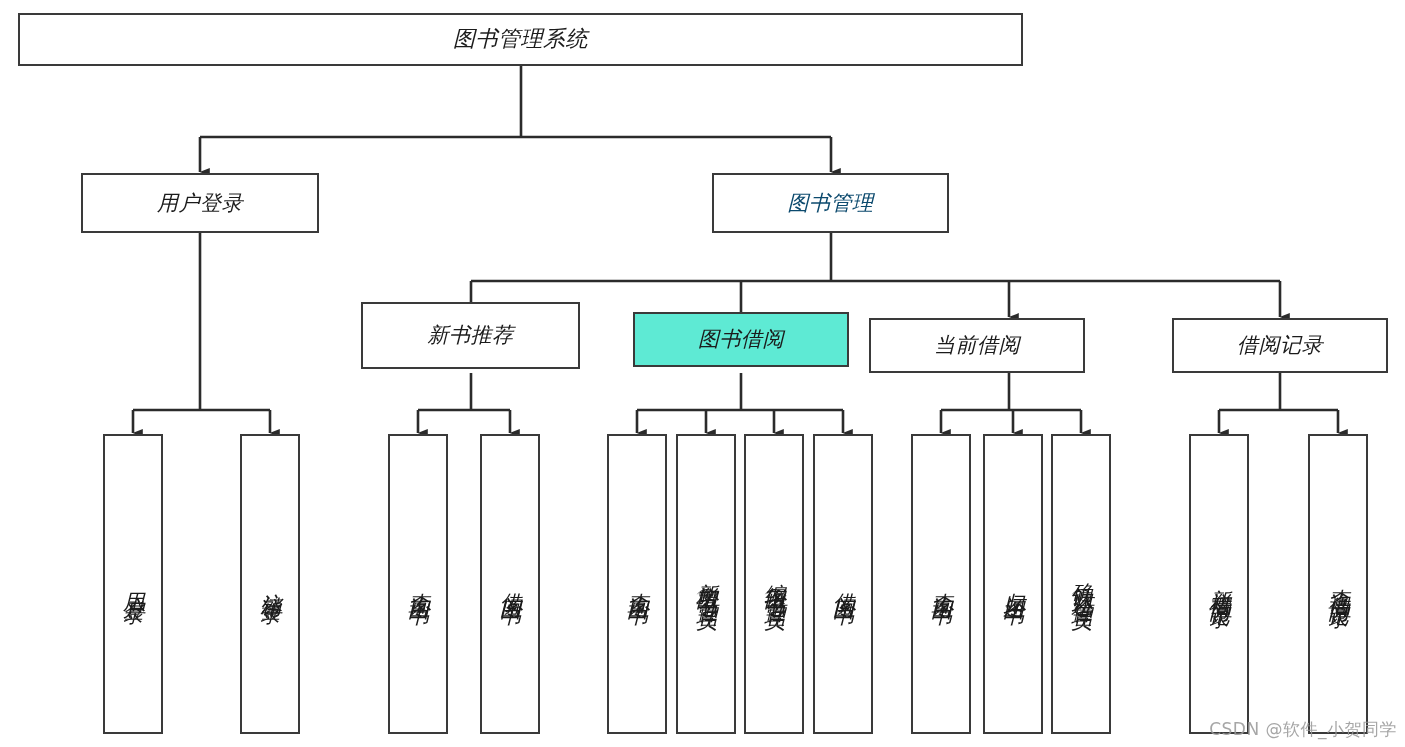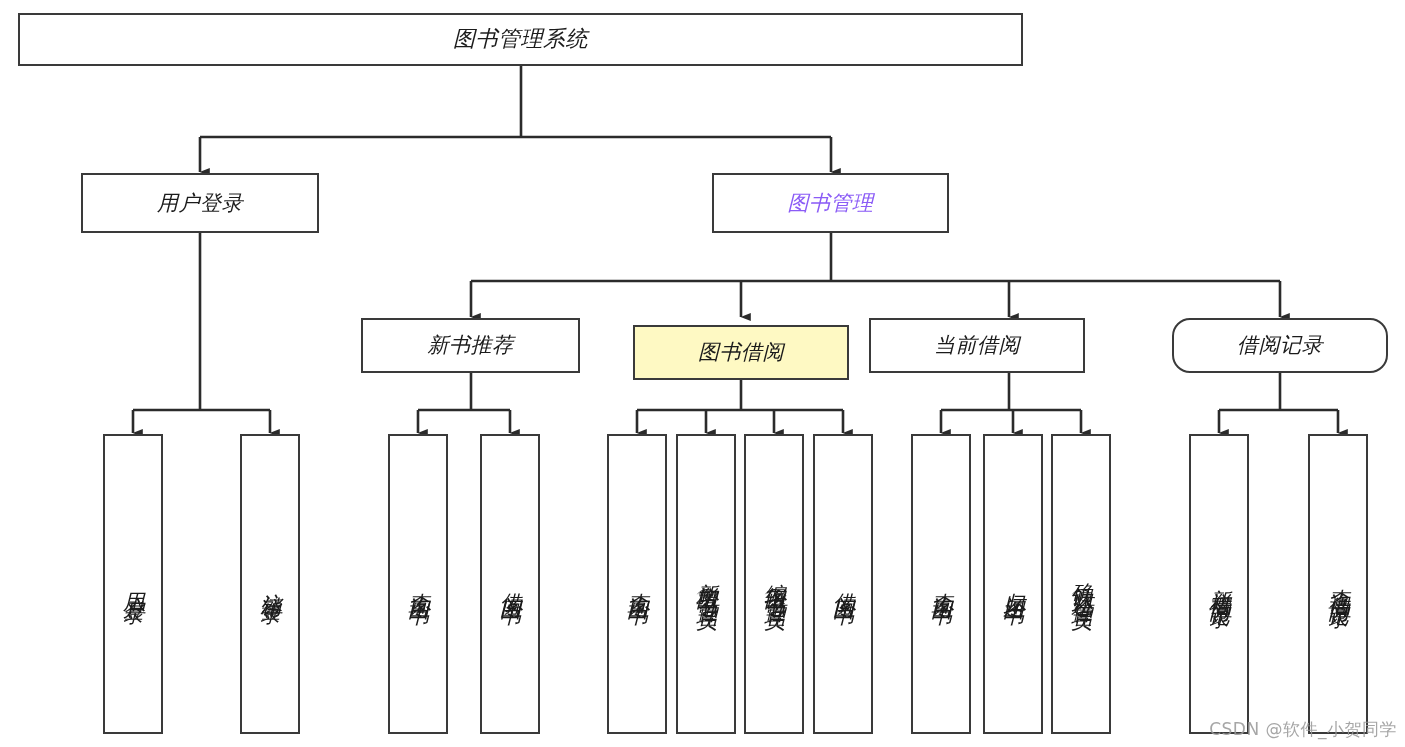--- a/index.html
+++ b/index.html
@@ -113,32 +113,32 @@
       </g>
   </svg>
   <div id="nodes-layer">
       <div class="node root" style="left: 18px; top: 13px; width: 1005px; height: 53px; border-color: rgb(58, 58, 58); background: rgb(255, 255, 255);">
         <span class="node-label" style="color: rgb(27, 27, 27);">图书管理系统</span>
       </div>
       <div class="node" style="left: 81px; top: 173px; width: 238px; height: 60px; border-color: rgb(58, 58, 58); background: rgb(255, 255, 255);">
         <span class="node-label" style="color: rgb(27, 27, 27);">用户登录</span>
       </div>
       <div class="node" style="left: 712px; top: 173px; width: 237px; height: 60px; border-color: rgb(58, 58, 58); background: rgb(255, 255, 255);">
-        <span class="node-label" style="color: #8b5cf6;">图书管理</span>
+        <span class="node-label" style="color: #0c4a6e;">图书管理</span>
       </div>
-      <div class="node" style="left: 361px; top: 318px; width: 219px; height: 55px; border-color: rgb(58, 58, 58); background: rgb(255, 255, 255);">
+      <div class="node" style="left: 361px; top: 302px; width: 219px; height: 67px; border-color: rgb(58, 58, 58); background: rgb(255, 255, 255);">
         <span class="node-label" style="color: rgb(27, 27, 27);">新书推荐</span>
       </div>
-      <div class="node" style="left: 633px; top: 325px; width: 216px; height: 55px; border-color: rgb(58, 58, 58); background: #fef9c3;">
+      <div class="node" style="left: 633px; top: 312px; width: 216px; height: 55px; border-color: rgb(58, 58, 58); background: #5eead4;">
         <span class="node-label" style="color: rgb(27, 27, 27);">图书借阅</span>
       </div>
       <div class="node" style="left: 869px; top: 318px; width: 216px; height: 55px; border-color: rgb(58, 58, 58); background: rgb(255, 255, 255);">
         <span class="node-label" style="color: rgb(27, 27, 27);">当前借阅</span>
       </div>
-      <div class="node" style="left: 1172px; top: 318px; width: 216px; height: 55px; border-color: rgb(58, 58, 58); background: rgb(255, 255, 255); border-radius: 18px;">
+      <div class="node" style="left: 1172px; top: 318px; width: 216px; height: 55px; border-color: rgb(58, 58, 58); background: rgb(255, 255, 255);">
         <span class="node-label" style="color: rgb(27, 27, 27);">借阅记录</span>
       </div>
       <div class="node vertical" style="left: 103px; top: 434px; width: 60px; height: 300px; border-color: rgb(58, 58, 58); background: rgb(255, 255, 255);">
         <span class="node-label" style="color: rgb(27, 27, 27);">用户登录</span>
       </div>
       <div class="node vertical" style="left: 240px; top: 434px; width: 60px; height: 300px; border-color: rgb(58, 58, 58); background: rgb(255, 255, 255);">
         <span class="node-label" style="color: rgb(27, 27, 27);">注销登录</span>
       </div>
       <div class="node vertical" style="left: 388px; top: 434px; width: 60px; height: 300px; border-color: rgb(58, 58, 58); background: rgb(255, 255, 255);">
         <span class="node-label" style="color: rgb(27, 27, 27);">查询图书</span>

